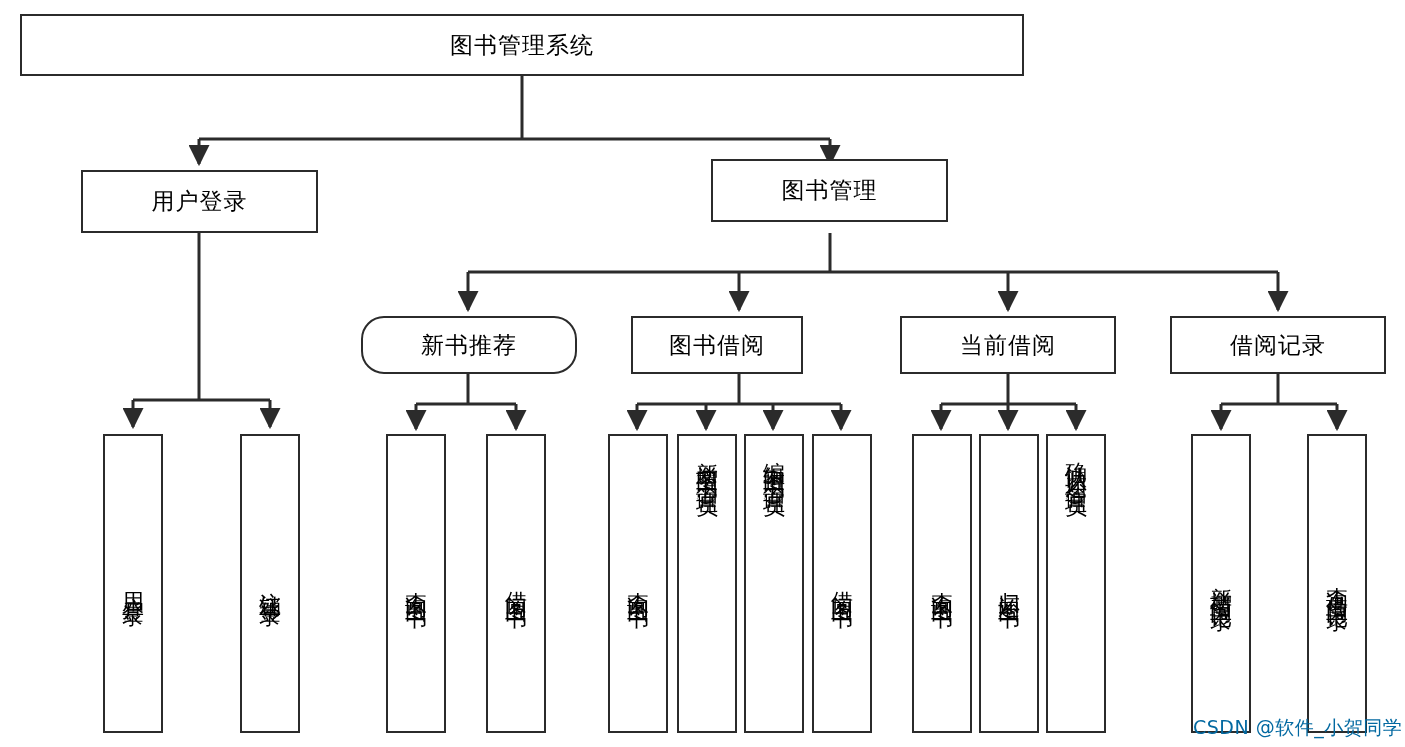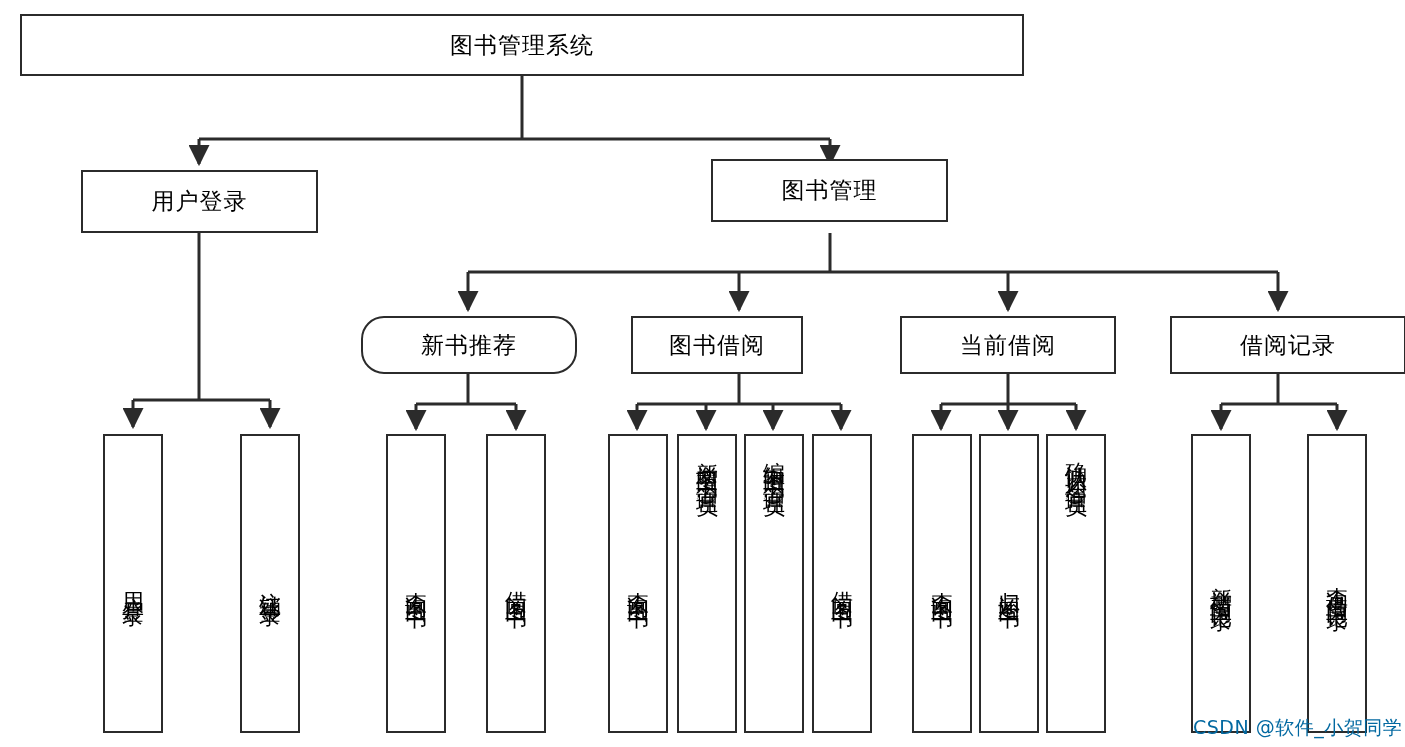--- a/index.html
+++ b/index.html
@@ -148,21 +148,21 @@
 
   <div class="node horizontal" style="left:361px; top:316px; width:216px; height:58px;border-radius:23px;">
     <span class="node-label">新书推荐</span>
   </div>
   <div class="node horizontal" style="left:631px; top:316px; width:172px; height:58px;">
     <span class="node-label">图书借阅</span>
   </div>
   <div class="node horizontal" style="left:900px; top:316px; width:216px; height:58px;">
     <span class="node-label">当前借阅</span>
   </div>
-  <div class="node horizontal" style="left:1170px; top:316px; width:236px; height:58px;">
+  <div class="node horizontal" style="left:1170px; top:316px; width:216px; height:58px;">
     <span class="node-label">借阅记录</span>
   </div>
 
   <div class="node leaf centered" style="left:103px; top:434px; width:60px; height:299px;">
     <span class="node-label">用户登录</span>
   </div>
   <div class="node leaf centered" style="left:240px; top:434px; width:60px; height:299px;">
     <span class="node-label">注销登录</span>
   </div>
 

